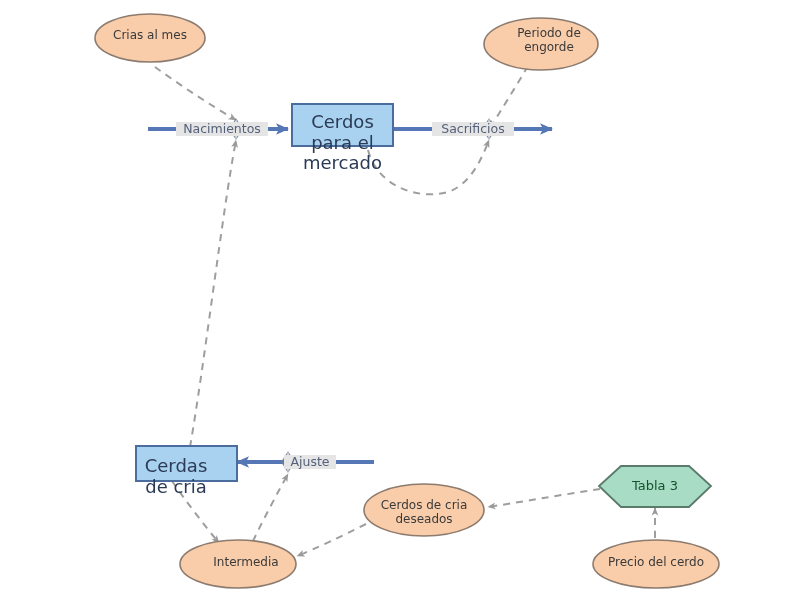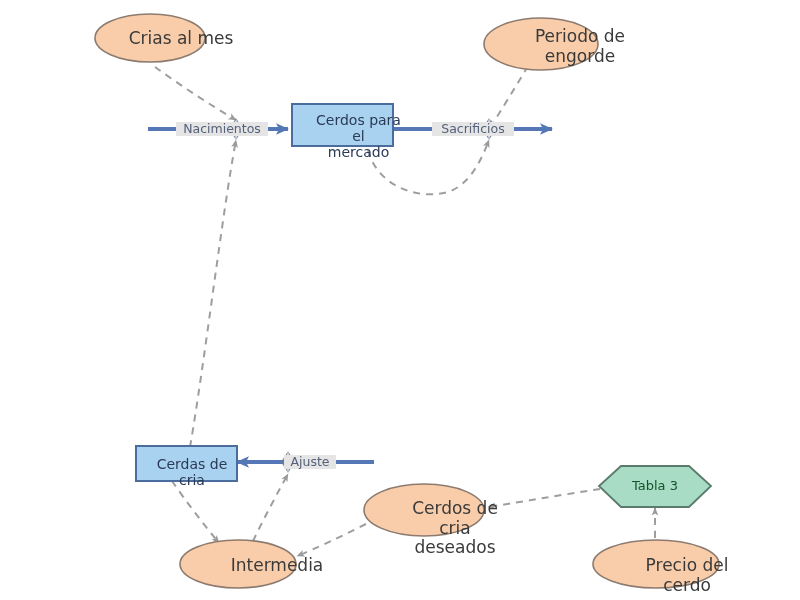--- a/index.html
+++ b/index.html
@@ -11,27 +11,27 @@
   #canvas{position:absolute;inset:0;width:800px;height:600px;}
   .lbl{
     position:absolute;
     font-family:"DejaVu Sans", sans-serif;
     color:#333333;
     text-align:center;
     line-height:1.15;
     pointer-events:none;
     white-space:pre-line;
   }
-  .node-lbl{font-size:17px;color:#3a3a3a;padding-left:31px;}
+  .node-lbl{font-size:12px;color:#3a3a3a;}
   .hex-lbl{font-size:13px;color:#14532d;}
   .flow-lbl{
     font-size:12.5px;color:#55617a;background:#e5e5e5;
     padding:0 2px;
   }
-  .stock-lbl{font-size:14px;color:#2b3a55;padding-left:16px;}
+  .stock-lbl{font-size:18px;color:#2b3a55;}
 </style>
 </head>
 <body>
 
 <svg id="canvas" viewBox="0 0 800 600">
   <defs>
     <marker id="dash-arrow" markerWidth="9" markerHeight="9" refX="7.5" refY="4" orient="auto" markerUnits="userSpaceOnUse">
       <path d="M0,0.6 L8,4 L0,7.4 L2,4 Z" fill="#9a9a9a"></path>
     </marker>
     <marker id="flow-arrow" markerWidth="14" markerHeight="14" refX="12" refY="7" orient="auto" markerUnits="userSpaceOnUse">

